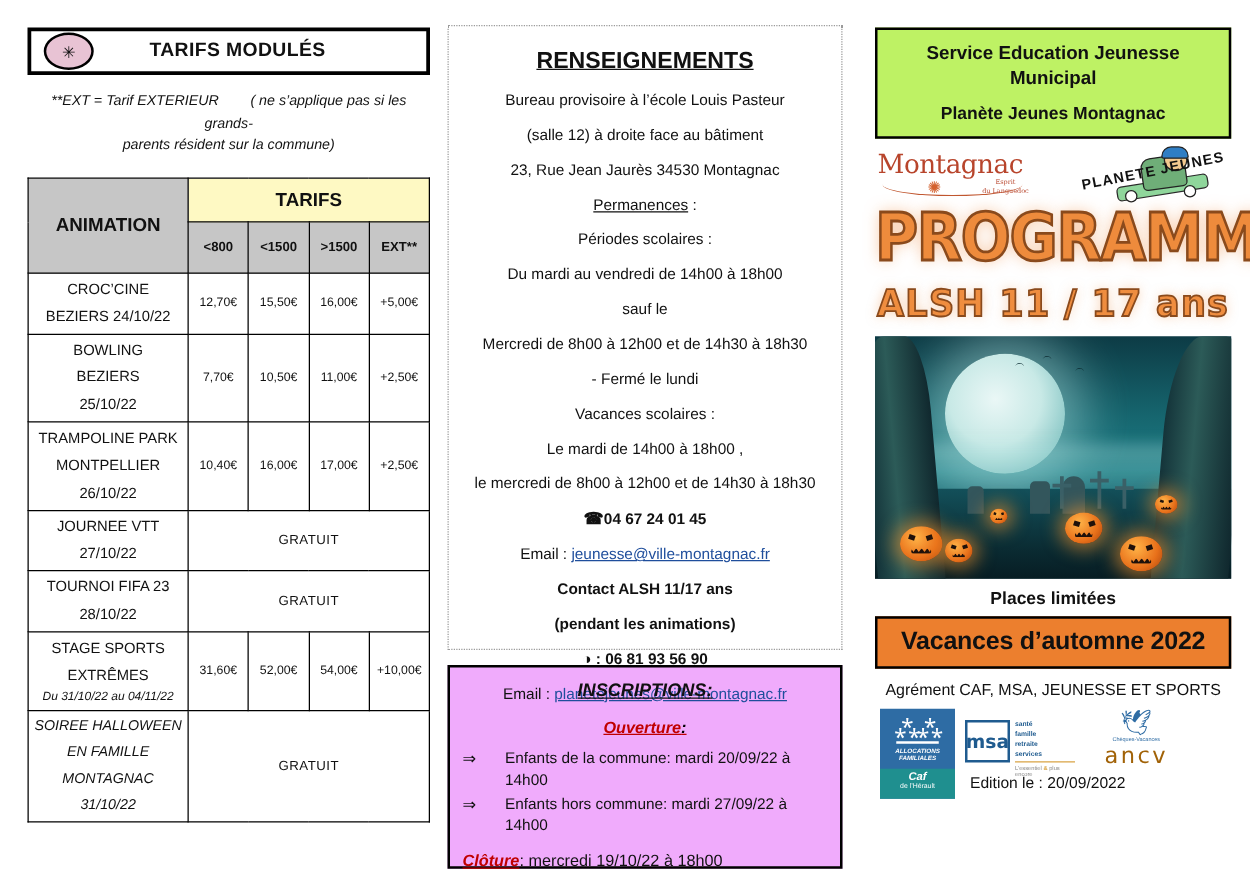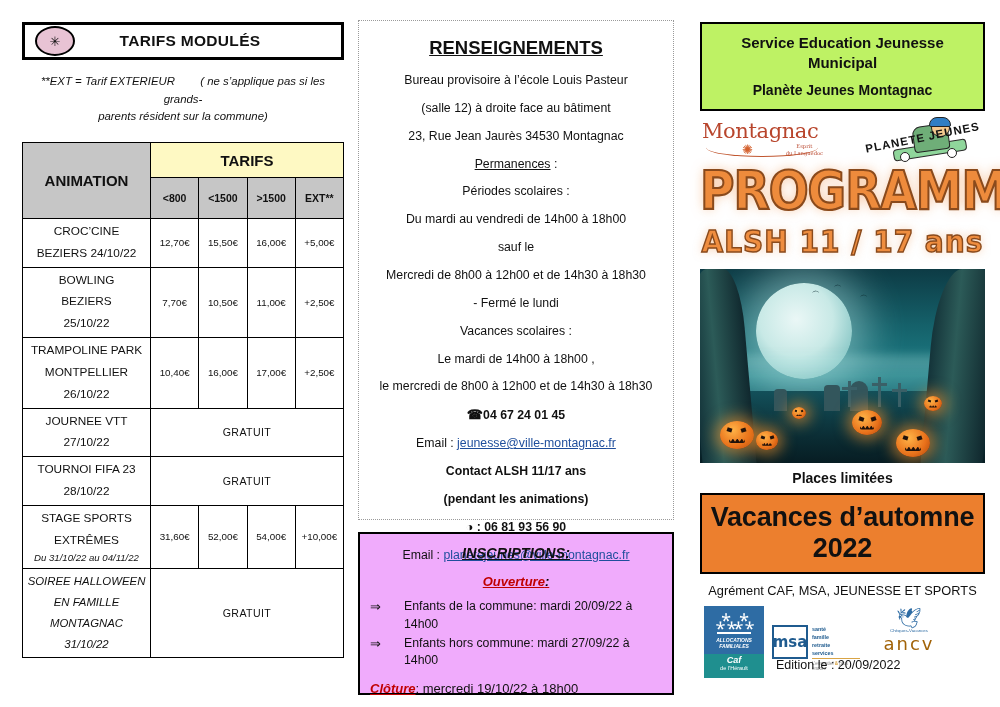--- a/index.html
+++ b/index.html
@@ -260,21 +260,21 @@
     position:absolute;color:#0c2b31;font-size:8px;line-height:1;
   }
 
   .places{
     text-align:center;font-weight:bold;font-size:14px;margin-top:7px;
   }
   .vac-box{
     margin-top:7px;background:#ec7f2e;border:2.5px solid #000;
     text-align:center;padding:7px 0 8px;
   }
-  .vac-box span{font-size:27px;font-weight:bold;letter-spacing:-.2px;}
+  .vac-box span{font-size:20px;font-weight:bold;letter-spacing:-.2px;}
   .agrement{
     text-align:center;font-size:12.8px;margin-top:9px;
   }
 
   .partners{
     display:flex;align-items:flex-start;gap:8px;margin-top:8px;
     padding-left:4px;
   }
   .caf{
     width:60px;height:72px;background:#2e6ca4;position:relative;
@@ -283,21 +283,21 @@
   .caf .cluster{margin-top:7px;font-size:18px;color:#fff;line-height:.9;letter-spacing:-2px;}
   .caf .bar{width:34px;height:2px;background:#fff;margin-top:3px;}
   .caf .af{font-size:5px;color:#fff;font-style:italic;font-weight:bold;text-align:center;margin-top:3px;line-height:1.2;}
   .caf .teal{
     position:absolute;bottom:0;left:0;right:0;height:24px;background:#1f8f8f;
     color:#fff;text-align:center;padding-top:2px;box-sizing:border-box;
   }
   .caf .teal .c{font-size:9px;font-weight:bold;font-style:italic;line-height:1;}
   .caf .teal .h{font-size:5.5px;line-height:1.3;}
 
-  .msa{width:88px;display:flex;gap:4px;align-items:flex-start;margin-top:19px;}
+  .msa{width:88px;display:flex;gap:4px;align-items:flex-start;margin-top:9px;}
   .msa .glyph{
     width:32px;height:30px;border:2px solid #1f5b8f;color:#1f5b8f;
     font-weight:bold;font-size:15px;display:flex;align-items:center;justify-content:center;
     font-family:"DejaVu Sans",sans-serif;
   }
   .msa .words{font-size:5.4px;color:#1f5b8f;font-weight:bold;line-height:1.5;
     border-left:none;border-bottom:1px solid #d9a445;padding-bottom:1px;}
   .msa .slog{font-size:4.6px;color:#888;margin-top:2px;}
   .msa .slog b{color:#d9a445;}
 

